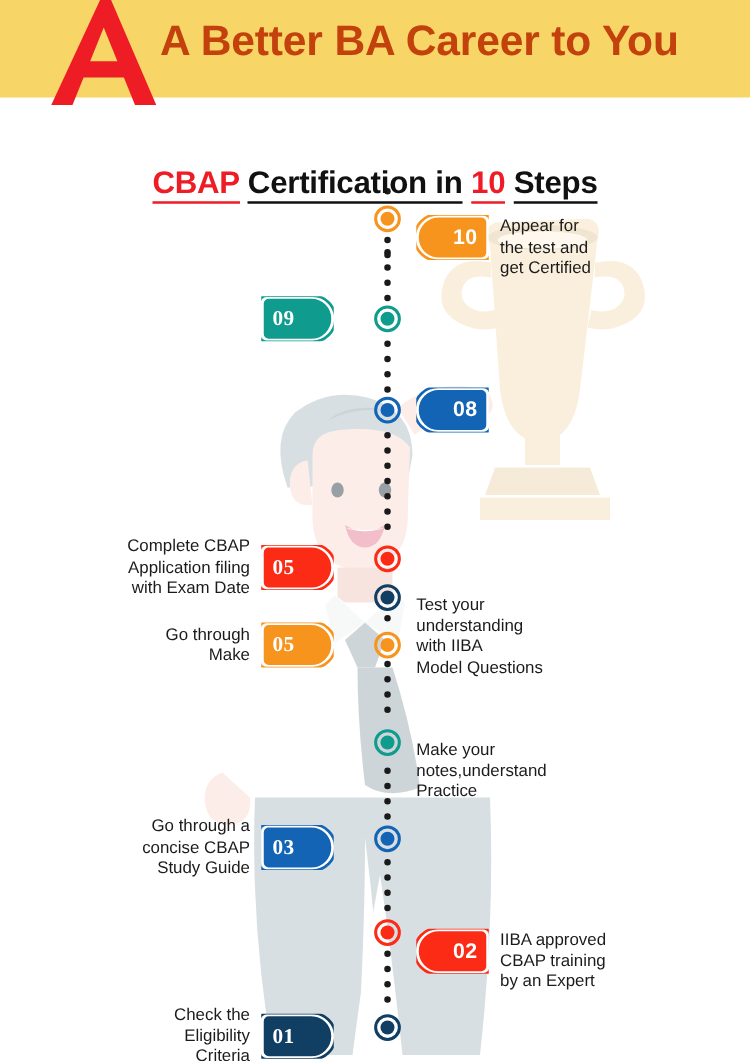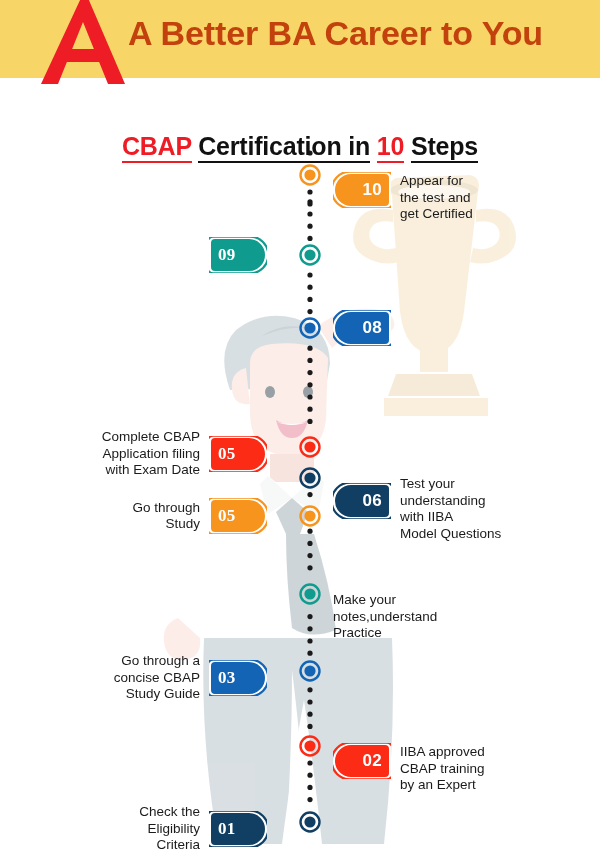--- a/index.html
+++ b/index.html
@@ -287,47 +287,40 @@
         </div>
         <div class="step-text">
           <div>Complete CBAP</div>
           <div>Application filing</div>
           <div>with Exam Date</div>
         </div>
       </div>
     </div>
     <div class="step right" style="top: 478px; left: 0px; width: 600px;">
       <div class="step-inner" style="top: -18px;">
-        <div class="badge">
-          <svg class="shell" viewBox="0 0 58 36">
-            <path d="M18 1 H52 a5 5 0 0 1 5 5 V30 a5 5 0 0 1 -5 5 H18 A17 17 0 0 1 18 1 Z" fill="#113f63" stroke="#ffffff" stroke-width="2"></path>
-            <path d="M18 1 H52 a5 5 0 0 1 5 5 V30 a5 5 0 0 1 -5 5 H18 A17 17 0 0 1 18 1 Z" fill="none" stroke="#113f63" stroke-width="2" transform="translate(29 18) scale(1.085) translate(-29 -18)"></path>
-          </svg>
-          <div class="num">06</div>
-        </div>
         <div class="step-text">
           <div>Test your</div>
           <div>understanding</div>
           <div>with IIBA</div>
           <div>Model Questions</div>
         </div>
       </div>
     </div>
     <div class="step left" style="top: 516px; left: 0px; width: 600px;">
       <div class="step-inner" style="top: -18px;">
         <div class="badge">
           <svg class="shell" viewBox="0 0 58 36">
             <path d="M40 1 H6  a5 5 0 0 0 -5 5 V30 a5 5 0 0 0 5 5 H40 A17 17 0 0 0 40 1 Z" fill="#f7941e" stroke="#ffffff" stroke-width="2"></path>
             <path d="M40 1 H6  a5 5 0 0 0 -5 5 V30 a5 5 0 0 0 5 5 H40 A17 17 0 0 0 40 1 Z" fill="none" stroke="#f7941e" stroke-width="2" transform="translate(29 18) scale(1.085) translate(-29 -18)"></path>
           </svg>
           <div class="num">05</div>
         </div>
         <div class="step-text">
           <div>Go through</div>
-          <div>Study</div>
+          <div>Make</div>
         </div>
       </div>
     </div>
     <div class="step right" style="top: 594px; left: 0px; width: 600px;">
       <div class="step-inner" style="top: -18px;">
         <div class="step-text">
           <div>Make your</div>
           <div>notes,understand</div>
           <div>Practice</div>
         </div>

